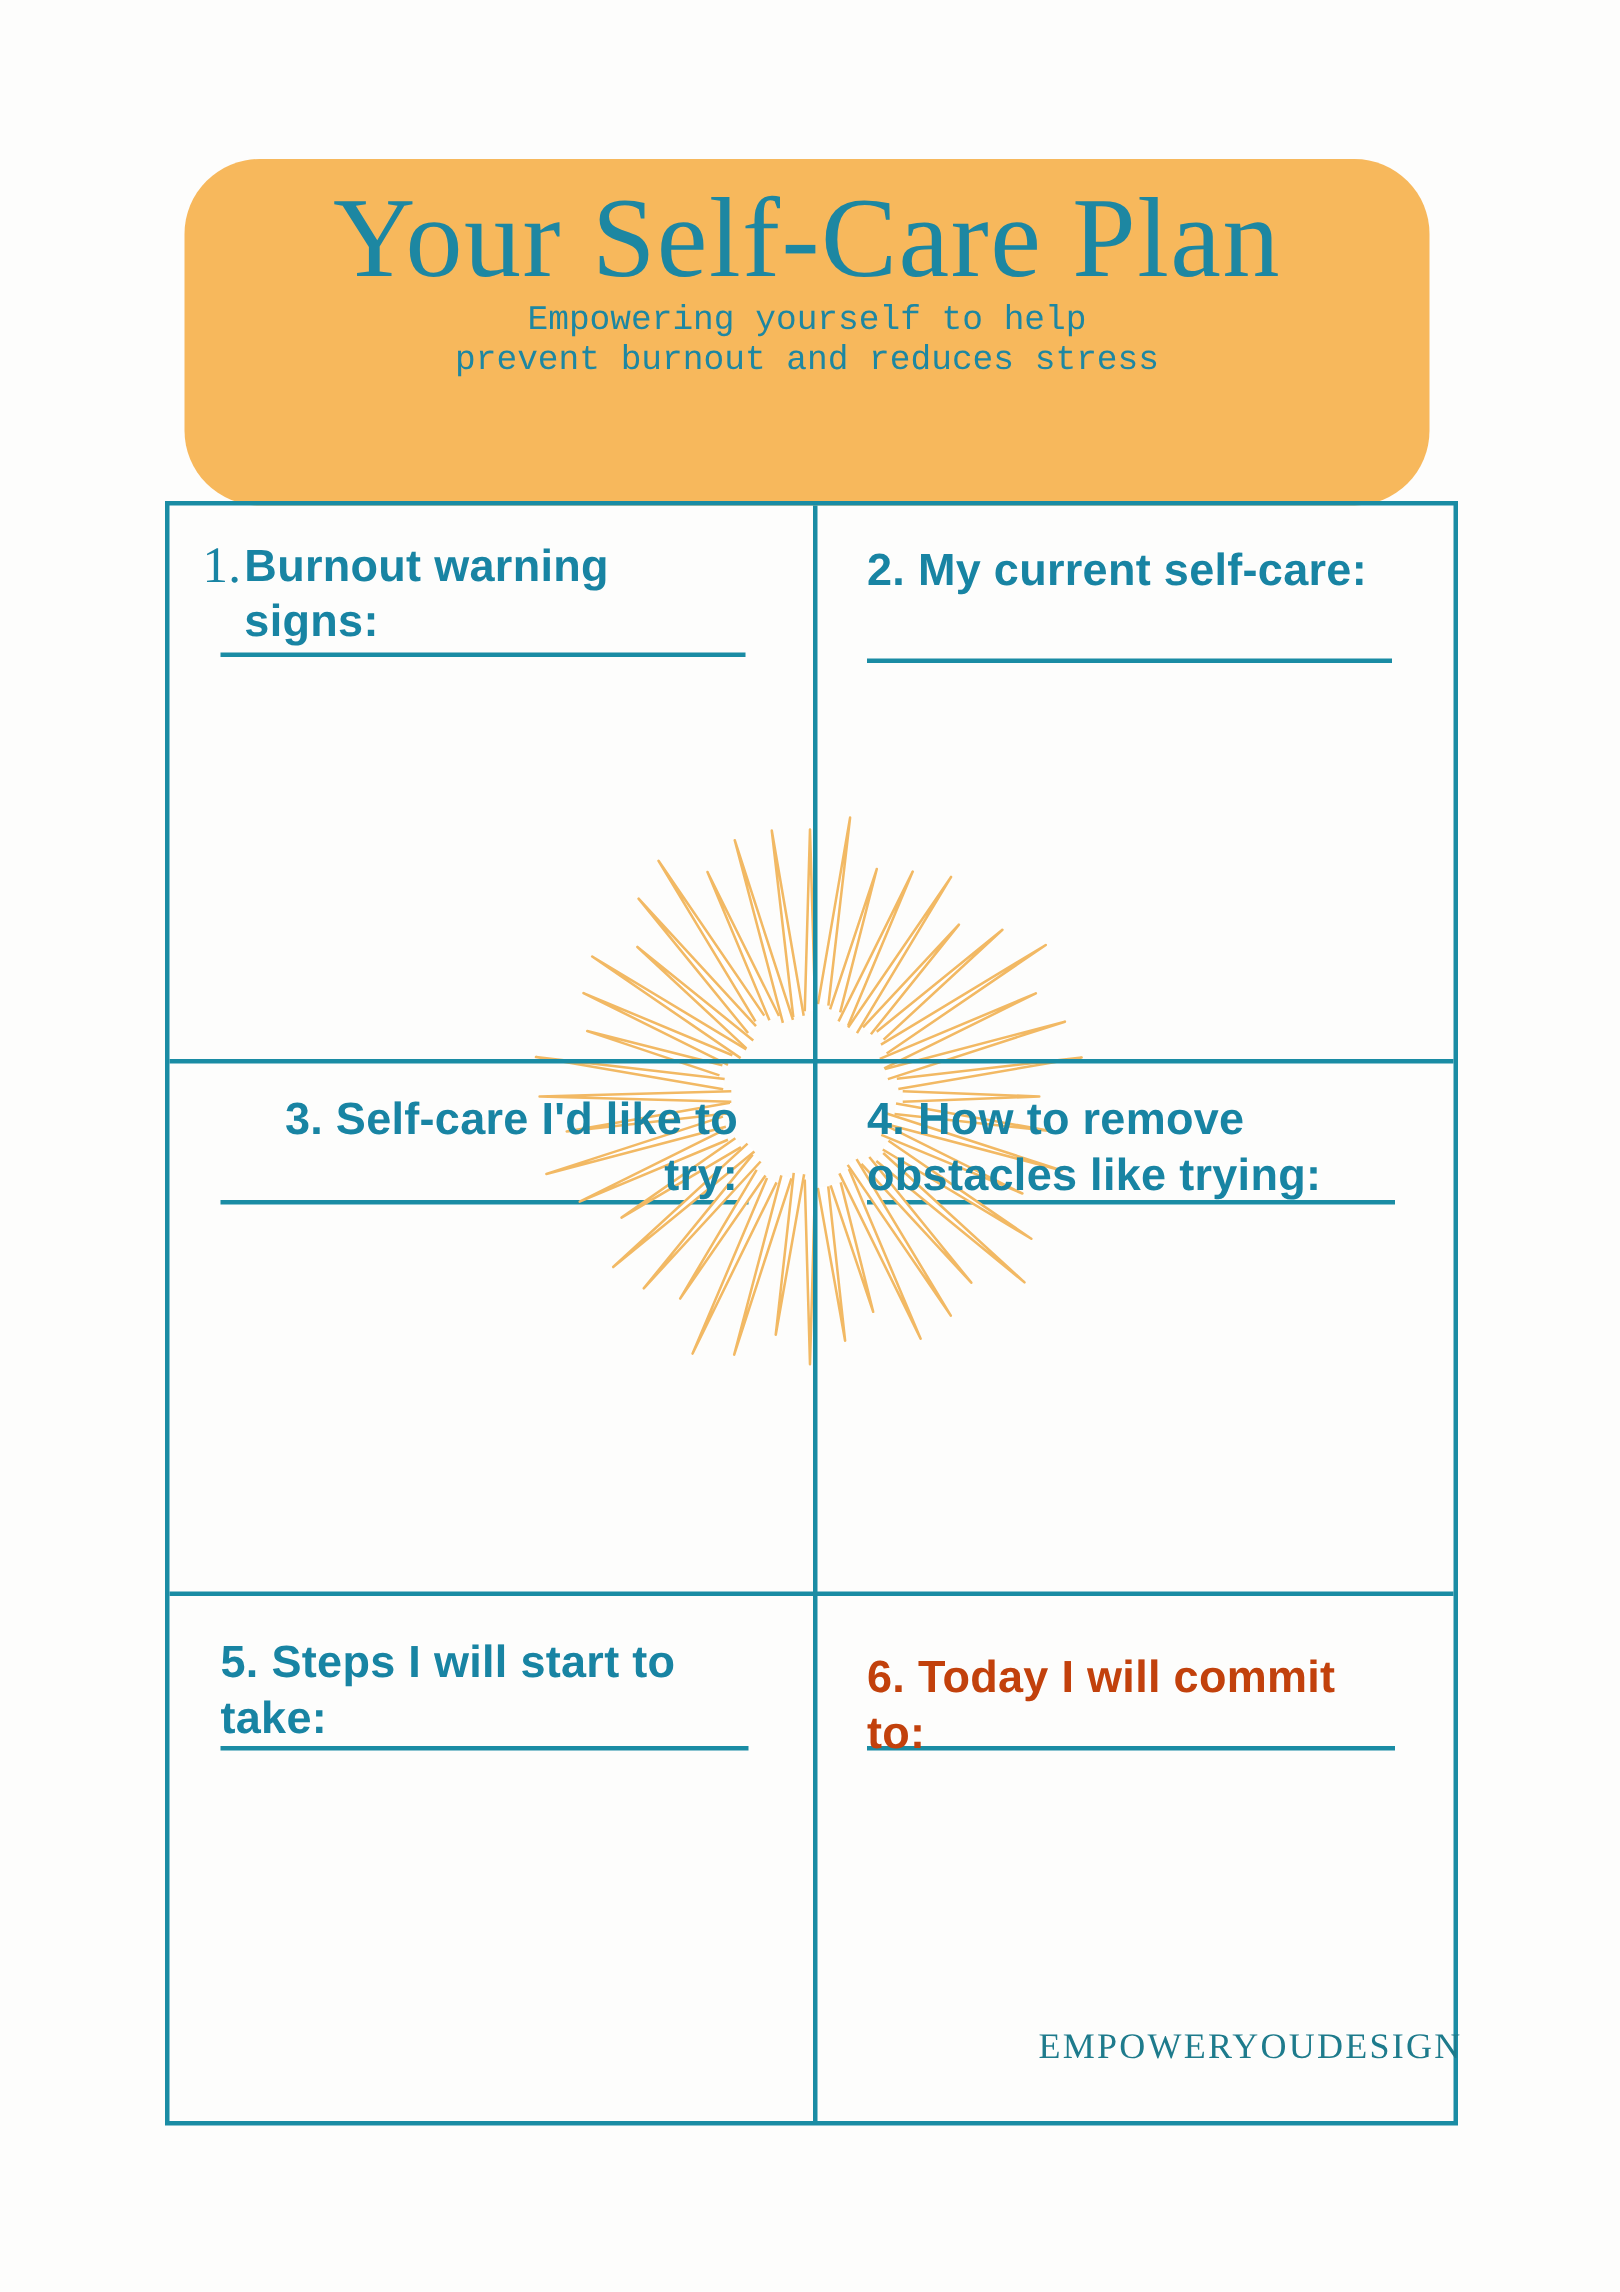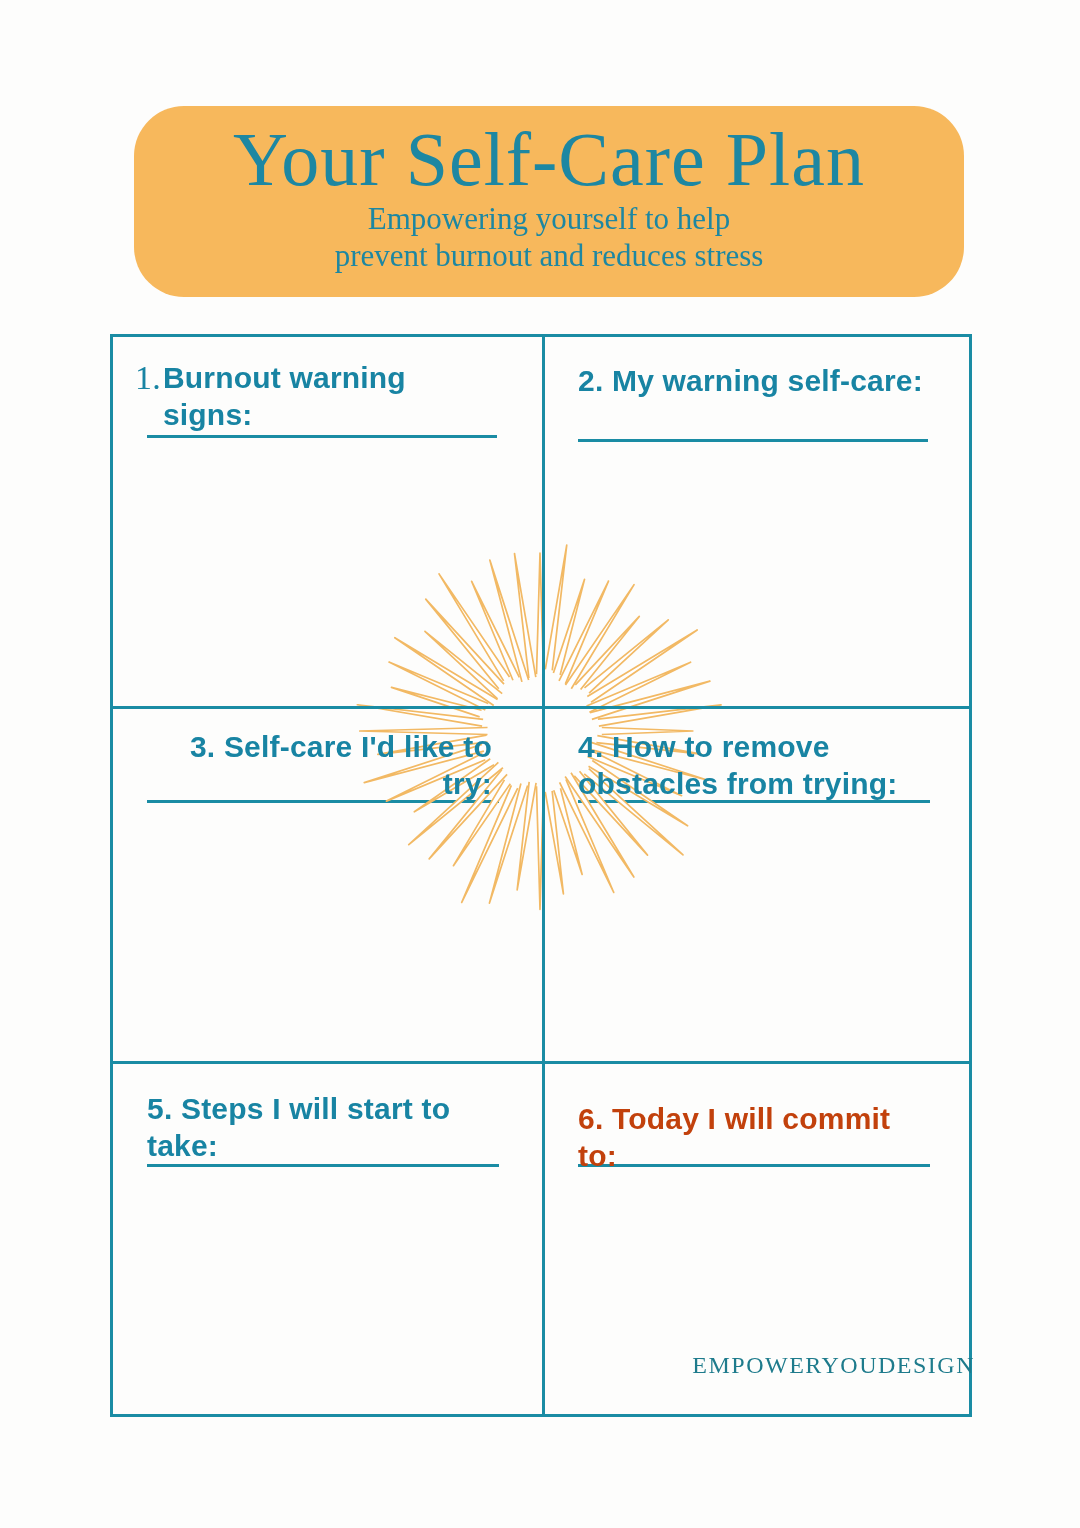--- a/index.html
+++ b/index.html
@@ -9,44 +9,44 @@
     height: 1528px;
     background: var(--page-bg, #fdfdfc);
     font-family: "Liberation Sans", sans-serif;
     overflow: hidden;
     margin: 0 auto;
   }
 
   
   .banner {
     position: absolute;
-    left: 134px; top: 106px;
-    width: 830px; height: 191px;
+    left: 123px; top: 106px;
+    width: 830px; height: 231px;
     background: var(--banner-bg, #F7B85C);
     border-radius: 50px;
     display: flex;
     flex-direction: column;
     align-items: center;
     justify-content: flex-start;
     text-align: center;
     box-sizing: border-box;
     padding-top: 14px;
   }
   .banner-title {
     font-family: "Liberation Serif", serif;
     font-weight: 400;
     font-size: 76px;
     line-height: 1.05;
     letter-spacing: 1px;
     color: var(--teal-text, #1D87A2);
     white-space: nowrap;
   }
   .banner-sub {
-    font-family: Liberation Serif, serif;
-    font-size: 31px;
+    font-family: Liberation Mono, monospace;
+    font-size: 23px;
     line-height: 1.2;
     color: var(--teal-text, #1D87A2);
   }
 
   
   .cells {
     position: absolute;
     left: 110px; top: 334px;
     width: 862px; height: 1083px;
     display: grid;
@@ -150,37 +150,37 @@
       <div class="cell-label" style="color: rgb(24, 132, 163);">
         <span class="num">1.</span>
         <span class="label-text">Burnout warning signs:</span>
       </div>
       <div class="cell-line"></div>
     </div>
 
     <div class="cell cell2">
       <div class="cell-label" style="color: rgb(24, 132, 163);">
         <span class="num">2.</span>
-        <span class="label-text">My warning self-care:</span>
+        <span class="label-text">My current self-care:</span>
       </div>
       <div class="cell-line"></div>
     </div>
 
     <div class="cell cell3">
       <div class="cell-label" style="color: rgb(24, 132, 163);">
         <span class="num">3.</span>
         <span class="label-text">Self-care I'd like to try:</span>
       </div>
       <div class="cell-line"></div>
     </div>
 
     <div class="cell cell4">
       <div class="cell-label" style="color: rgb(24, 132, 163);">
         <span class="num">4.</span>
-        <span class="label-text">How to remove obstacles from trying:</span>
+        <span class="label-text">How to remove obstacles like trying:</span>
       </div>
       <div class="cell-line"></div>
     </div>
 
     <div class="cell cell5">
       <div class="cell-label" style="color: rgb(24, 132, 163);">
         <span class="num">5.</span>
         <span class="label-text">Steps I will start to take:</span>
       </div>
       <div class="cell-line"></div>

